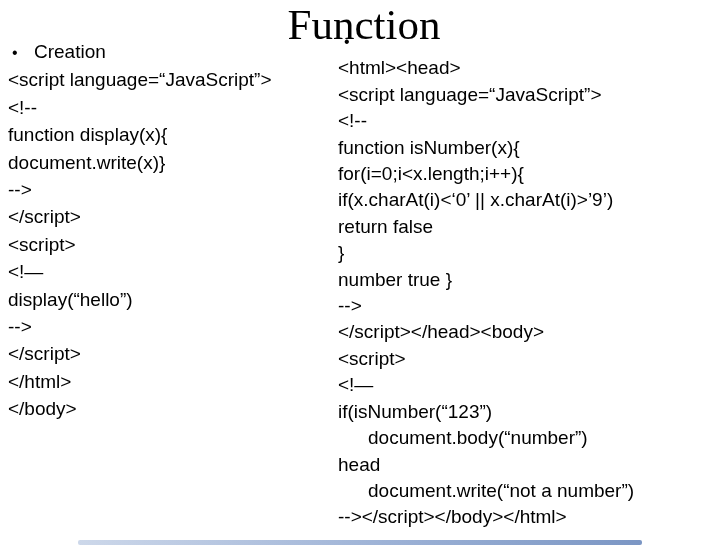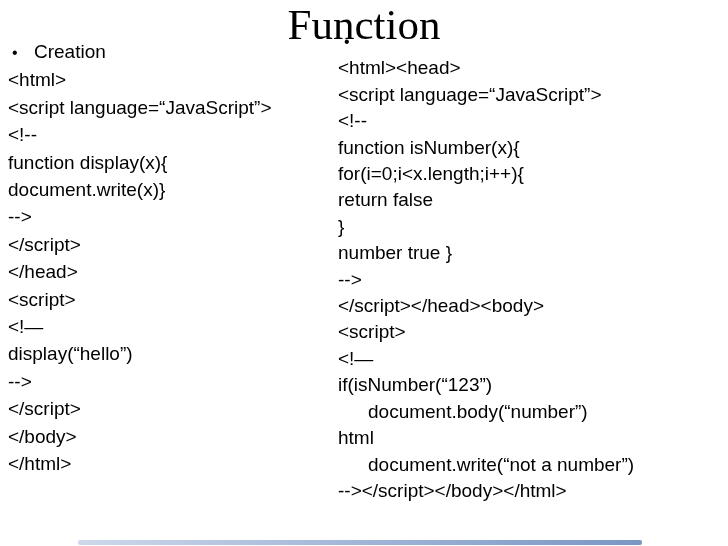--- a/index.html
+++ b/index.html
@@ -65,55 +65,54 @@
 
 <div class="slide">
 
   <div class="title">Function</div>
 
   <div class="col col-left">
     <div class="bullet-row">
       <span class="bullet-marker">•</span>
       <span>Creation</span>
     </div>
-    <div class="line">&lt;html&gt;</div>
     <div class="line">&lt;script language=“JavaScript”&gt;</div>
     <div class="line">&lt;!--</div>
     <div class="line">function display(x){</div>
     <div class="line">document.write(x)}</div>
     <div class="line">--&gt;</div>
     <div class="line">&lt;/script&gt;</div>
-    <div class="line">&lt;/head&gt;</div>
     <div class="line">&lt;script&gt;</div>
     <div class="line">&lt;!—</div>
     <div class="line">display(“hello”)</div>
     <div class="line">--&gt;</div>
     <div class="line">&lt;/script&gt;</div>
+    <div class="line">&lt;/html&gt;</div>
     <div class="line">&lt;/body&gt;</div>
-    <div class="line">&lt;/html&gt;</div>
   </div>
 
   <div class="col col-right">
     <div class="bullet-row">
       <span class="bullet-marker">•</span>
     </div>
     <div class="line">&lt;html&gt;&lt;head&gt;</div>
     <div class="line">&lt;script language=“JavaScript”&gt;</div>
     <div class="line">&lt;!--</div>
     <div class="line">function isNumber(x){</div>
     <div class="line">for(i=0;i&lt;x.length;i++){</div>
+    <div class="line">if(x.charAt(i)&lt;‘0’ || x.charAt(i)&gt;’9’)</div>
     <div class="line">return false</div>
     <div class="line">}</div>
     <div class="line">number true }</div>
     <div class="line">--&gt;</div>
     <div class="line">&lt;/script&gt;&lt;/head&gt;&lt;body&gt;</div>
     <div class="line">&lt;script&gt;</div>
     <div class="line">&lt;!—</div>
     <div class="line">if(isNumber(“123”)</div>
     <div class="line indent">document.body(“number”)</div>
-    <div class="line">html</div>
+    <div class="line">head</div>
     <div class="line indent">document.write(“not a number”)</div>
     <div class="line">--&gt;&lt;/script&gt;&lt;/body&gt;&lt;/html&gt;</div>
   </div>
 
   <div class="bottom-bar"></div>
 
 </div>
 
 </body></html>

